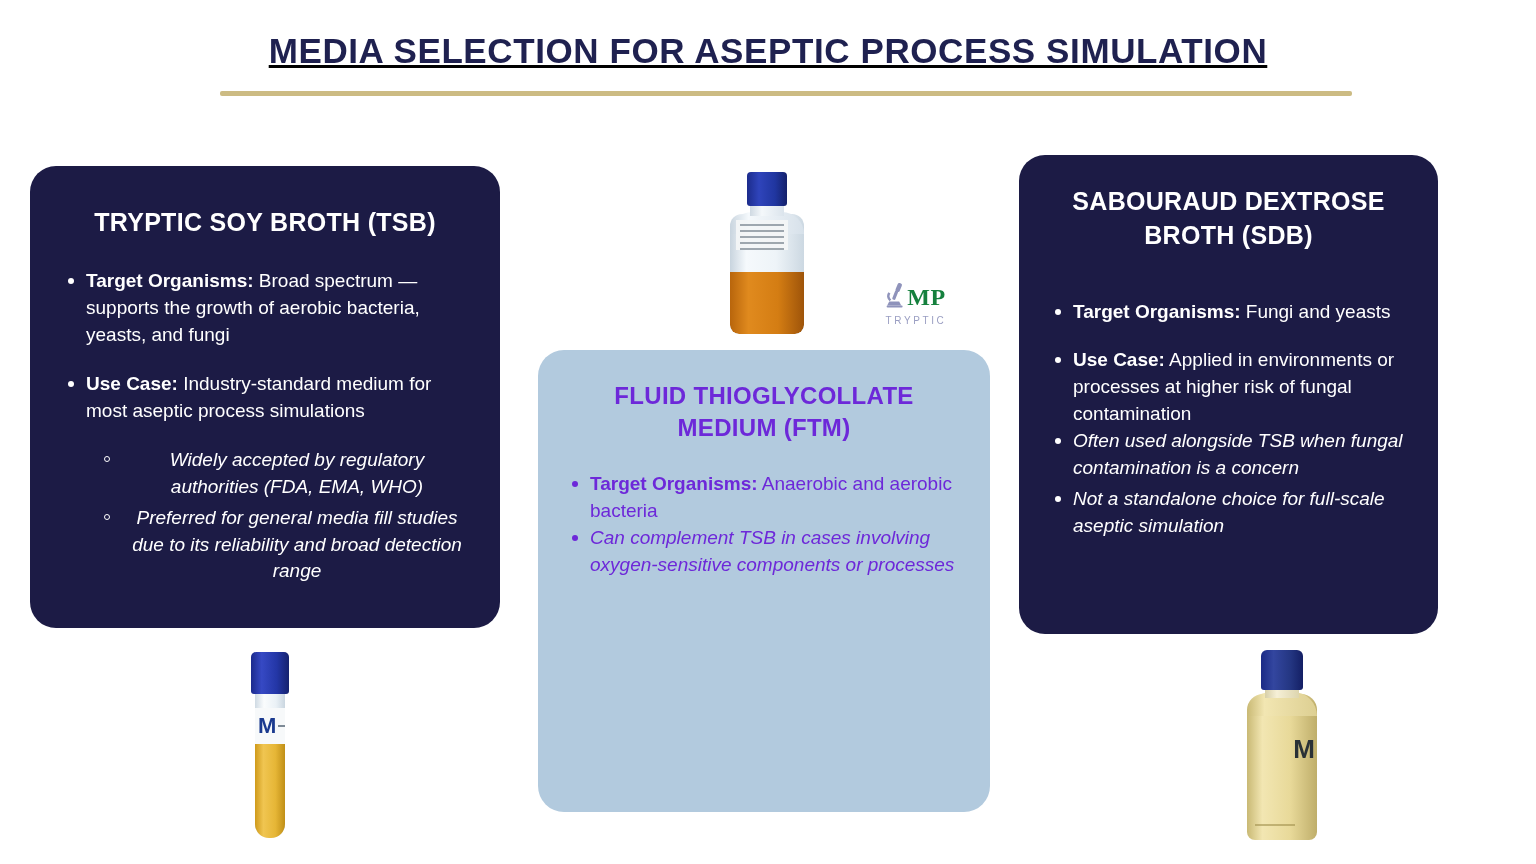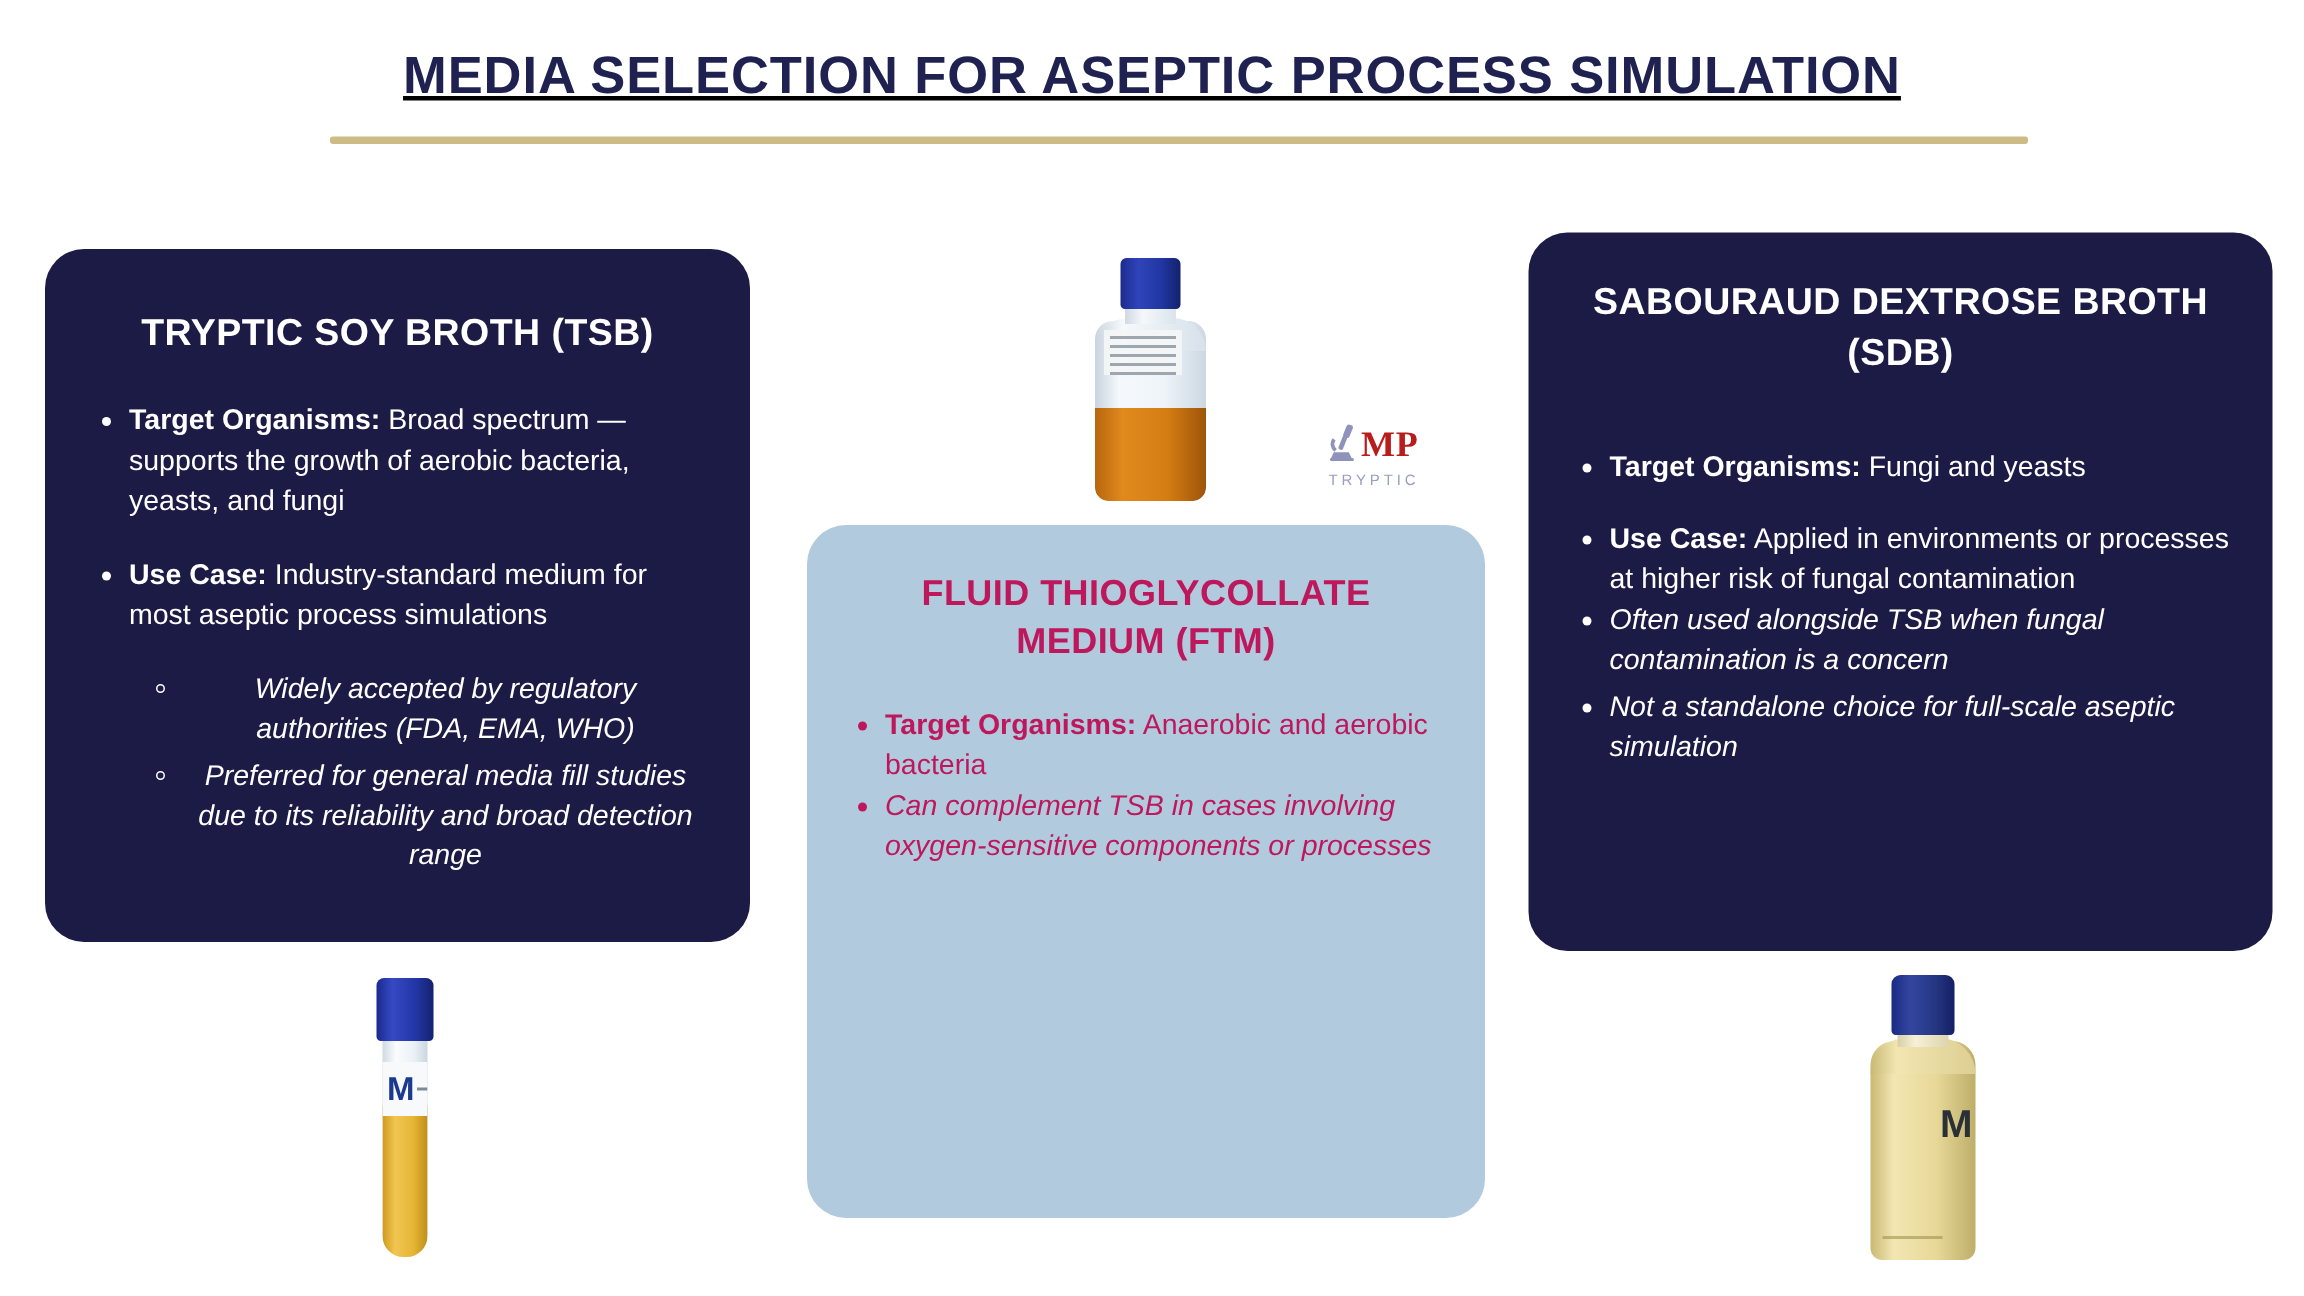--- a/index.html
+++ b/index.html
@@ -47,41 +47,41 @@
     position: absolute;
     box-sizing: border-box;
     border-radius: 26px;
   }
   .card-dark {
     background: #1c1b45;
     color: #ffffff;
   }
   .card-light {
     background: #b2cade;
-    color: #be185d;
+    color: #6d28d9;
   }
 
   .card-tsb {
     left: 30px;
     top: 166px;
     width: 470px;
     height: 462px;
     padding: 40px 30px 24px 30px;
   }
   .card-ftm {
     left: 538px;
     top: 350px;
     width: 452px;
     height: 462px;
     padding: 30px 26px 24px 26px;
   }
   .card-sdb {
     left: 1019px;
     top: 155px;
-    width: 496px;
+    width: 419px;
     height: 479px;
     padding: 30px 28px 24px 28px;
   }
 
   .card-heading {
     text-align: center;
     font-size: 25px;
     font-weight: bold;
     line-height: 1.35;
     letter-spacing: 0.3px;
@@ -171,21 +171,21 @@
     display: flex;
     align-items: center;
     justify-content: center;
     gap: 1px;
     height: 30px;
   }
   .logo-word {
     font-size: 24px;
     font-weight: bold;
     letter-spacing: 0.5px;
-    color: #b91c1c;
+    color: #15803d;
     font-family: "Liberation Serif", serif;
     line-height: 1;
   }
   .logo-sub {
     font-size: 10px;
     letter-spacing: 2.6px;
     color: #9a9ec2;
     margin-top: 3px;
     font-family: "Liberation Sans", sans-serif;
   }

